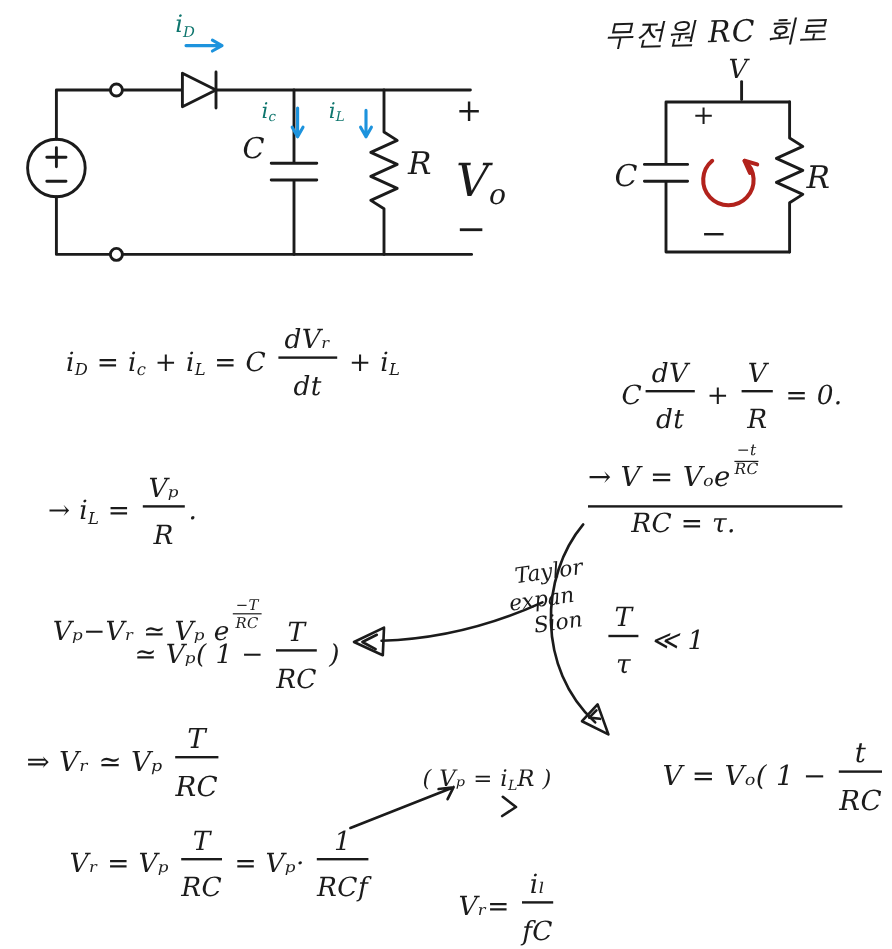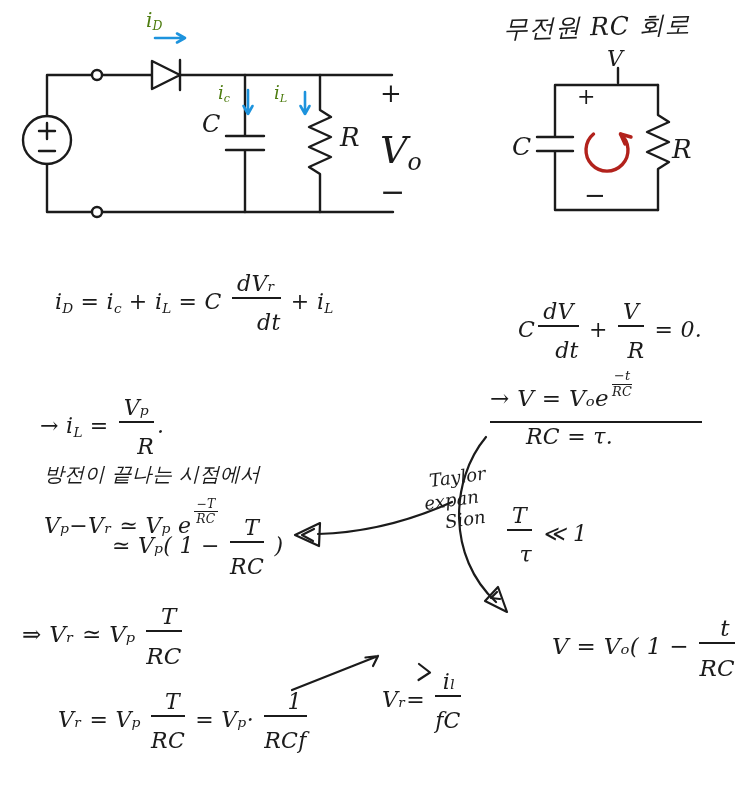--- a/index.html
+++ b/index.html
@@ -1,27 +1,27 @@
 <!DOCTYPE html>
 <html><head>
 <meta charset="utf-8">
 <style>
   html,body{margin:0;padding:0;background:#ffffff;}
   .page{position:relative;width:743px;height:791px;background:#fff;overflow:hidden;
         font-family:"DejaVu Serif", serif;font-style:italic;color:#1b1b1b;}
   .abs{position:absolute;white-space:nowrap;line-height:1.2;}
   .eq{font-size:22px;letter-spacing:.3px;}
   .sb{font-size:.62em;vertical-align:-.28em;letter-spacing:0;}
-  .frac{display:inline-block;vertical-align:middle;text-align:right;margin:0 3px;line-height:1.05;}
+  .frac{display:inline-block;vertical-align:middle;text-align:center;margin:0 3px;line-height:1.05;}
   .frac .num{display:block;border-bottom:2px solid currentColor;padding:0 5px 2px;}
   .frac .den{display:block;padding-top:12px;}
   .supfrac{display:inline-block;vertical-align:10px;font-size:.56em;text-align:center;line-height:1;margin-left:3px;}
   .supfrac .num{display:block;border-bottom:1.5px solid currentColor;padding:0 2px 1px;}
   .supfrac .den{display:block;padding-top:1px;}
-  .blue{color:#4d7c0f;}
+  .blue{color:#0f766e;}
   svg.layer{position:absolute;overflow:visible;pointer-events:none;}
   .underlined{border-bottom:2.2px solid #1b1b1b;padding-bottom:9px;min-width:212px;}
   .tilt{transform:rotate(-8deg);}
   .tilt span{display:block;}
 </style>
 </head>
 <body>
 
 <div class="page">
 
@@ -69,26 +69,26 @@
   </svg>
 
   <span class="abs" style="left:607px;top:46px;font-size:22px">V</span>
   <span class="abs" style="left:577px;top:84px;font-size:22px;font-style:normal">+</span>
   <span class="abs" style="left:584px;top:180px;font-size:26px;font-style:normal">−</span>
   <span class="abs" style="left:512px;top:132px;font-size:25px">C</span>
   <span class="abs" style="left:672px;top:134px;font-size:26px">R</span>
 
   <div class="abs eq" style="left:55px;top:272px">i<span class="sb">D</span> = i<span class="sb">c</span> + i<span class="sb">L</span> = C <span class="frac"><span class="num">dVᵣ</span><span class="den">dt</span></span> + i<span class="sb">L</span></div>
   <div class="abs eq" style="left:40px;top:396px">→ i<span class="sb">L</span> = <span class="frac"><span class="num">Vₚ</span><span class="den">R</span></span>.</div>
-  <div class="abs eq" style="left:44px;top:462px;font-size:20px">방전이 끝나는 시점에서</div>
   <div class="abs eq" style="left:44px;top:498px">Vₚ−Vᵣ ≃ Vₚ e<span class="supfrac"><span class="num">−T</span><span class="den">RC</span></span></div>
   <div class="abs eq" style="left:112px;top:516px">≃ Vₚ( 1 − <span class="frac"><span class="num">T</span><span class="den">RC</span></span> )</div>
   <div class="abs eq" style="left:22px;top:604px;font-size:23px">⇒  Vᵣ ≃ Vₚ <span class="frac"><span class="num">T</span><span class="den">RC</span></span></div>
   <div class="abs eq" style="left:58px;top:690px">Vᵣ = Vₚ <span class="frac"><span class="num">T</span><span class="den">RC</span></span> = Vₚ· <span class="frac"><span class="num">1</span><span class="den">RCf</span></span></div>
-  <div class="abs eq" style="left:382px;top:670px">Vᵣ= <span class="frac"><span class="num">iₗ</span><span class="den">fC</span></span></div>
+  <div class="abs eq" style="left:352px;top:638px;font-size:19px">( Vₚ = i<span class="sb">L</span>R )</div>
+  <div class="abs eq" style="left:382px;top:726px">Vᵣ= <span class="frac"><span class="num">iₗ</span><span class="den">fC</span></span></div>
 
   <div class="abs eq" style="left:518px;top:300px">C<span class="frac"><span class="num">dV</span><span class="den">dt</span></span> + <span class="frac"><span class="num">V</span><span class="den">R</span></span> = 0.</div>
   <div class="abs eq underlined" style="left:490px;top:370px;font-size:23px">→ V = Vₒe<span class="supfrac"><span class="num">−t</span><span class="den">RC</span></span></div>
   <div class="abs eq" style="left:526px;top:424px">RC = τ.</div>
 
   <div class="abs tilt" style="left:432px;top:466px;font-size:18px">
     <span>Taylor</span>
     <span style="margin-left:-8px">expan</span>
     <span style="margin-left:10px">Sion</span>
   </div>

